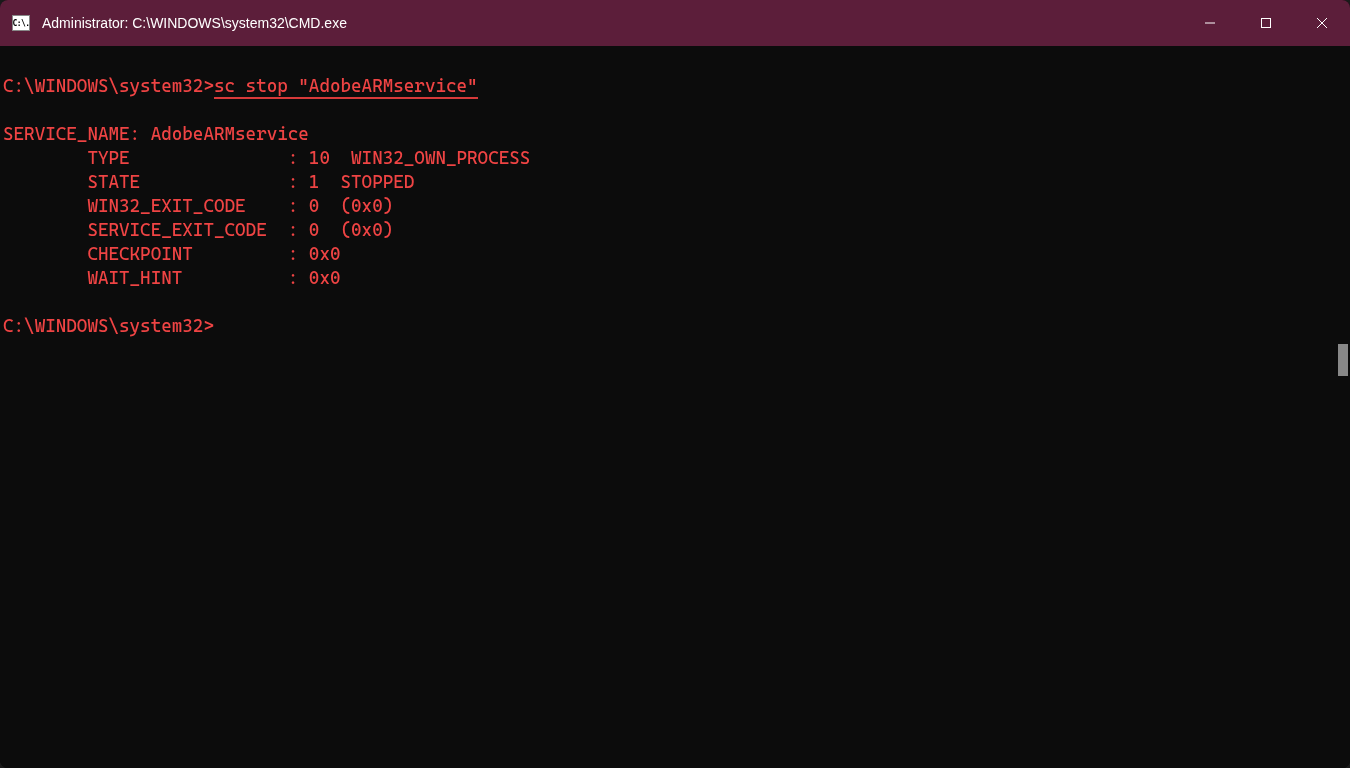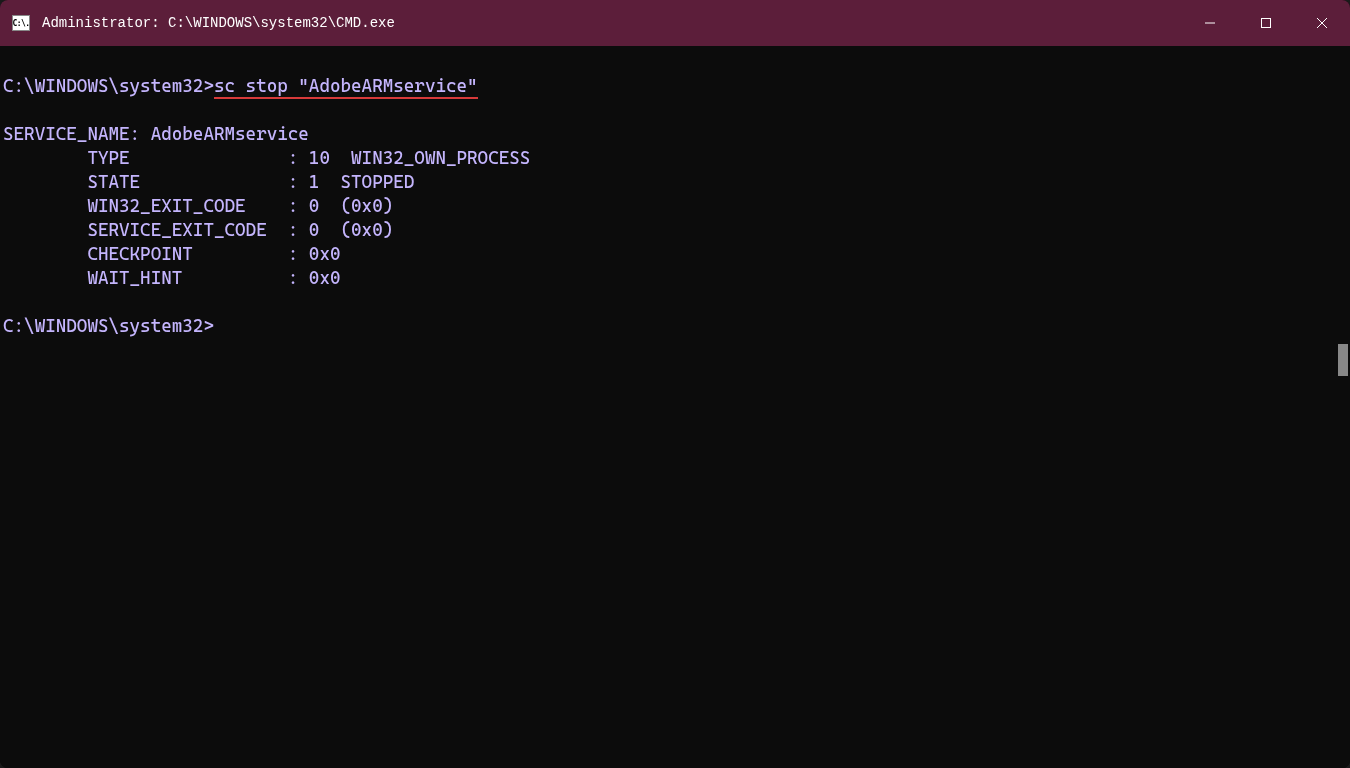--- a/index.html
+++ b/index.html
@@ -44,21 +44,20 @@
       font-weight: bold;
       color: #000;
       font-family: monospace;
       letter-spacing: -0.5px;
       border: 1px solid #888;
     }
     .titlebar-text {
       font-size: 14px;
       flex: 1;
       color: #ffffff;
-      font-family: Liberation Mono, monospace;
     }
     .window-controls {
       display: flex;
       height: 100%;
     }
     .window-control {
       width: 56px;
       height: 100%;
       display: flex;
       align-items: center;
@@ -69,21 +68,21 @@
     .window-control svg {
       width: 12px;
       height: 12px;
     }
     .terminal-body {
       flex: 1;
       background: #0c0c0c;
       padding: 28px 3px 3px 3px;
       font-family: 'Consolas', 'Cascadia Mono', monospace;
       font-size: 18px;
-      color: #c4b5fd;
+      color: #ef4444;
       line-height: 24px;
       position: relative;
       overflow: hidden;
     }
     .terminal-content {
       white-space: pre;
     }
     .prompt-line {
       display: inline;
     }

